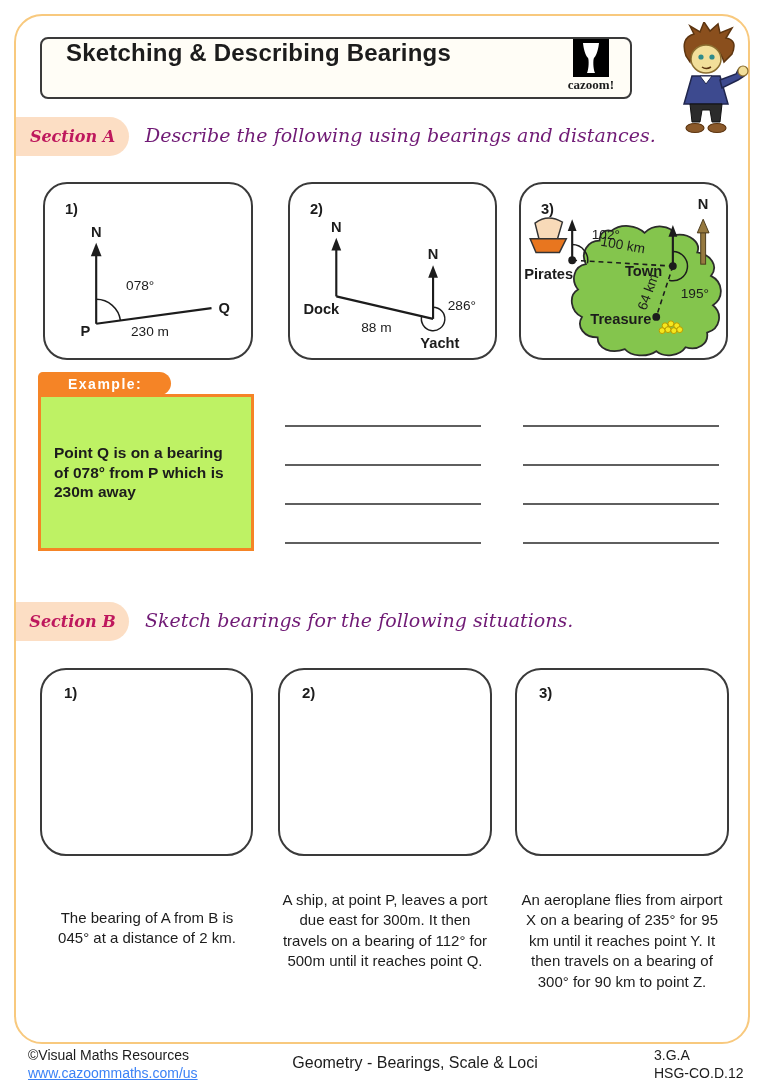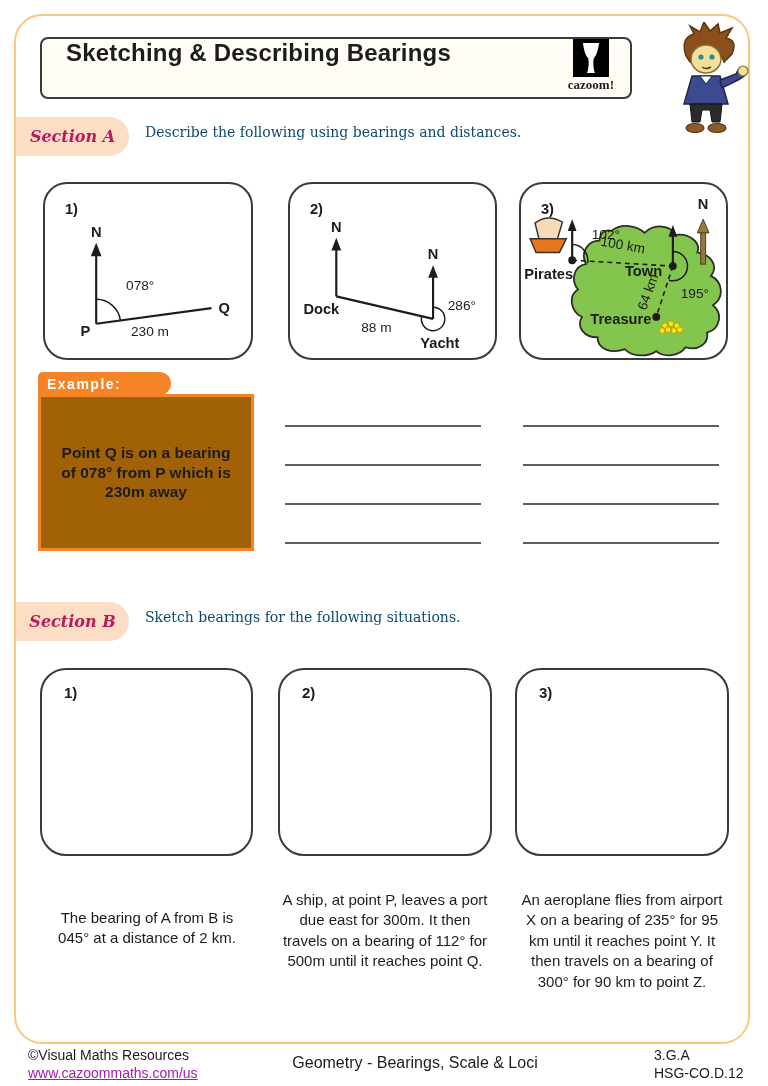--- a/index.html
+++ b/index.html
@@ -23,22 +23,22 @@
   .logo-text { font-family:"Liberation Serif", serif; font-weight:bold; font-size:13px; margin-top:1px; }
   .mascot { position:absolute; left:660px; top:22px; width:96px; height:118px; }
   
   .pill {
     position:absolute; left:16px; width:113px; height:39px; background:#fcdec4;
     border-radius:0 20px 20px 0; display:flex; align-items:center; justify-content:center;
     font-family:"DejaVu Serif", serif; font-style:italic; font-weight:bold; font-size:16px; color:#be185d;
   }
   .pill-a { top:117px; } .pill-b { top:602px; }
   .instruction {
-    position:absolute; left:145px; font-family:"DejaVu Serif", serif; 
-    font-size:14px; color:#0c4a6e;
+    position:absolute; left:145px; font-family:"DejaVu Serif", serif; font-style:italic;
+    font-size:19px; color:#701a75;
   }
   .instr-a { top:124px; } .instr-b { top:609px; }
   
   .dbox {
     position:absolute; border:2px solid #3a3a3a; border-radius:24px; background:#fff; box-sizing:border-box;
   }
   .dbox svg { display:block; width:100%; height:100%; }
   .d1 { left:43px;  top:182px; width:210px; height:178px; }
   .d2 { left:288px; top:182px; width:209px; height:178px; }
   .d3 { left:519px; top:182px; width:209px; height:178px; }
@@ -47,26 +47,26 @@
   .dlbl  { font-size:15px; font-weight:bold; }
   .dval  { font-size:14px; }
   .dline { stroke:#1c1c1c; stroke-width:2.2; fill:none; }
   .darc  { stroke:#1c1c1c; stroke-width:1.5; fill:none; }
   .ddash { stroke:#1c1c1c; stroke-width:1.6; fill:none; stroke-dasharray:5 4; }
   .dhead { fill:#1c1c1c; }
   
   .example-tab {
     position:absolute; left:38px; top:372px; width:133px; height:23px; background:#f58426;
     border-radius:5px 12px 12px 0; color:#fff; font-weight:bold; font-size:14px; letter-spacing:1.5px;
-    display:flex; align-items:center; padding-left:9px; box-sizing:border-box;
+    display:flex; align-items:center; padding-left:30px; box-sizing:border-box;
   }
   .example-box {
     position:absolute; left:38px; top:394px; width:216px; height:157px;
-    border:3px solid #f58426; background:#a16207; box-sizing:border-box;
-    display:flex; align-items:center; justify-content:center; text-align:center;
+    border:3px solid #f58426; background:#bef264; box-sizing:border-box;
+    display:flex; align-items:center; justify-content:center; text-align:left;
     font-size:15.5px; font-weight:bold; line-height:1.28; padding:0 13px;
   }
   
   .ans-col { position:absolute; top:388px; width:196px; }
   .ans-col-1 { left:285px; } .ans-col-2 { left:523px; }
   .ans-line { height:37px; border-bottom:2px solid #5f5f5f; }
   
   .sbox {
     position:absolute; top:668px; height:188px; border:2px solid #3a3a3a; border-radius:26px;
     background:#fff; box-sizing:border-box; font-weight:bold; font-size:15px; padding:14px 0 0 22px;
@@ -75,21 +75,21 @@
   .b2 { left:278px; width:214px; }
   .b3 { left:515px; width:214px; }
   .problem {
     position:absolute; text-align:center; font-weight:normal; font-size:15px; line-height:1.36;
   }
   .p1 { left:52px;  top:908px; width:190px; }
   .p2 { left:278px; top:890px; width:214px; }
   .p3 { left:515px; top:890px; width:214px; }
   
   .footer-left  { position:absolute; left:28px; top:1046px; font-size:14px; line-height:18px; }
-  .footer-left a { color:#a21caf; text-decoration:underline; }
+  .footer-left a { color:#3b82f6; text-decoration:underline; }
   .footer-center{ position:absolute; left:280px; top:1054px; width:270px; text-align:center; font-size:16px; }
   .footer-right { position:absolute; left:654px; top:1046px; font-size:14px; line-height:18px; }
 </style>
 </head>
 <body>
 
 <div class="page">
   <div class="outer-border"></div>
 
   <div class="title-bar">

